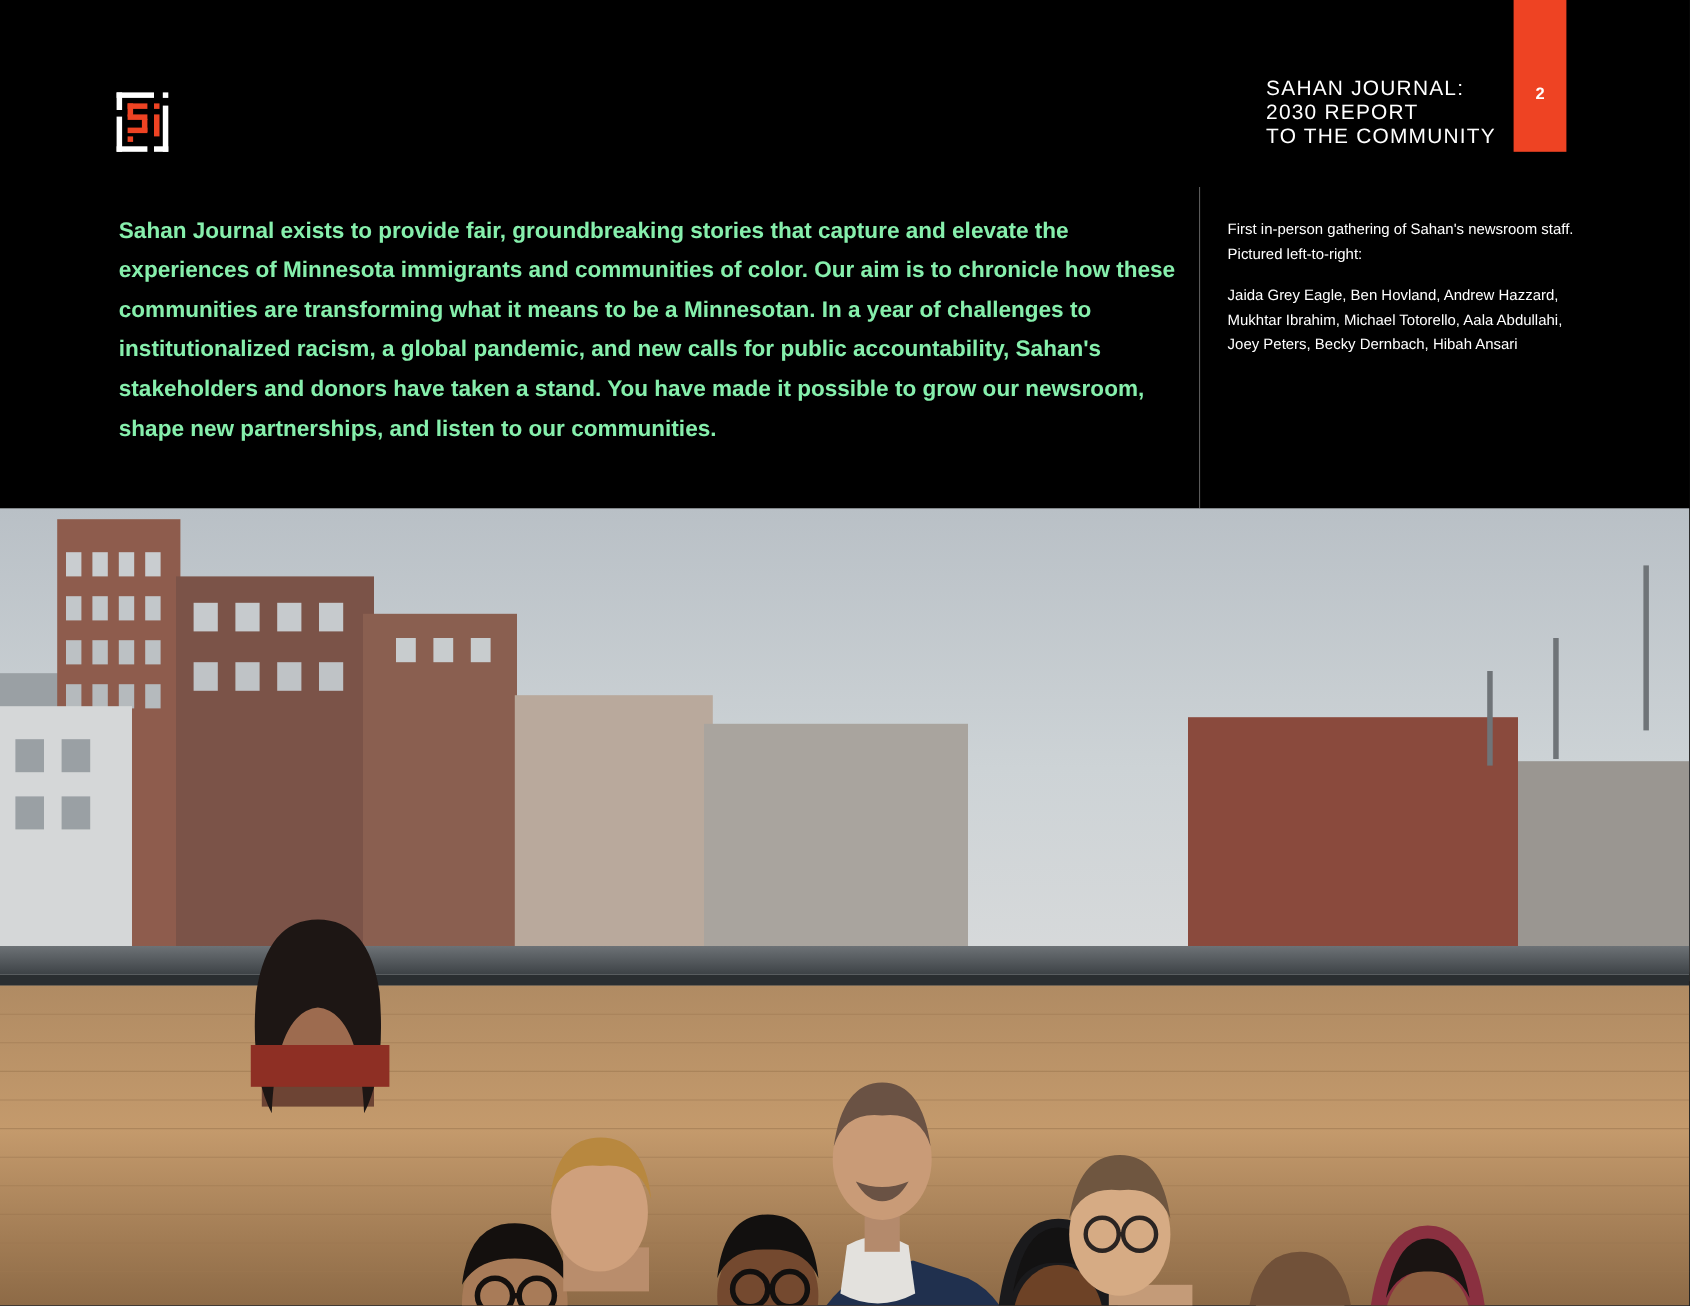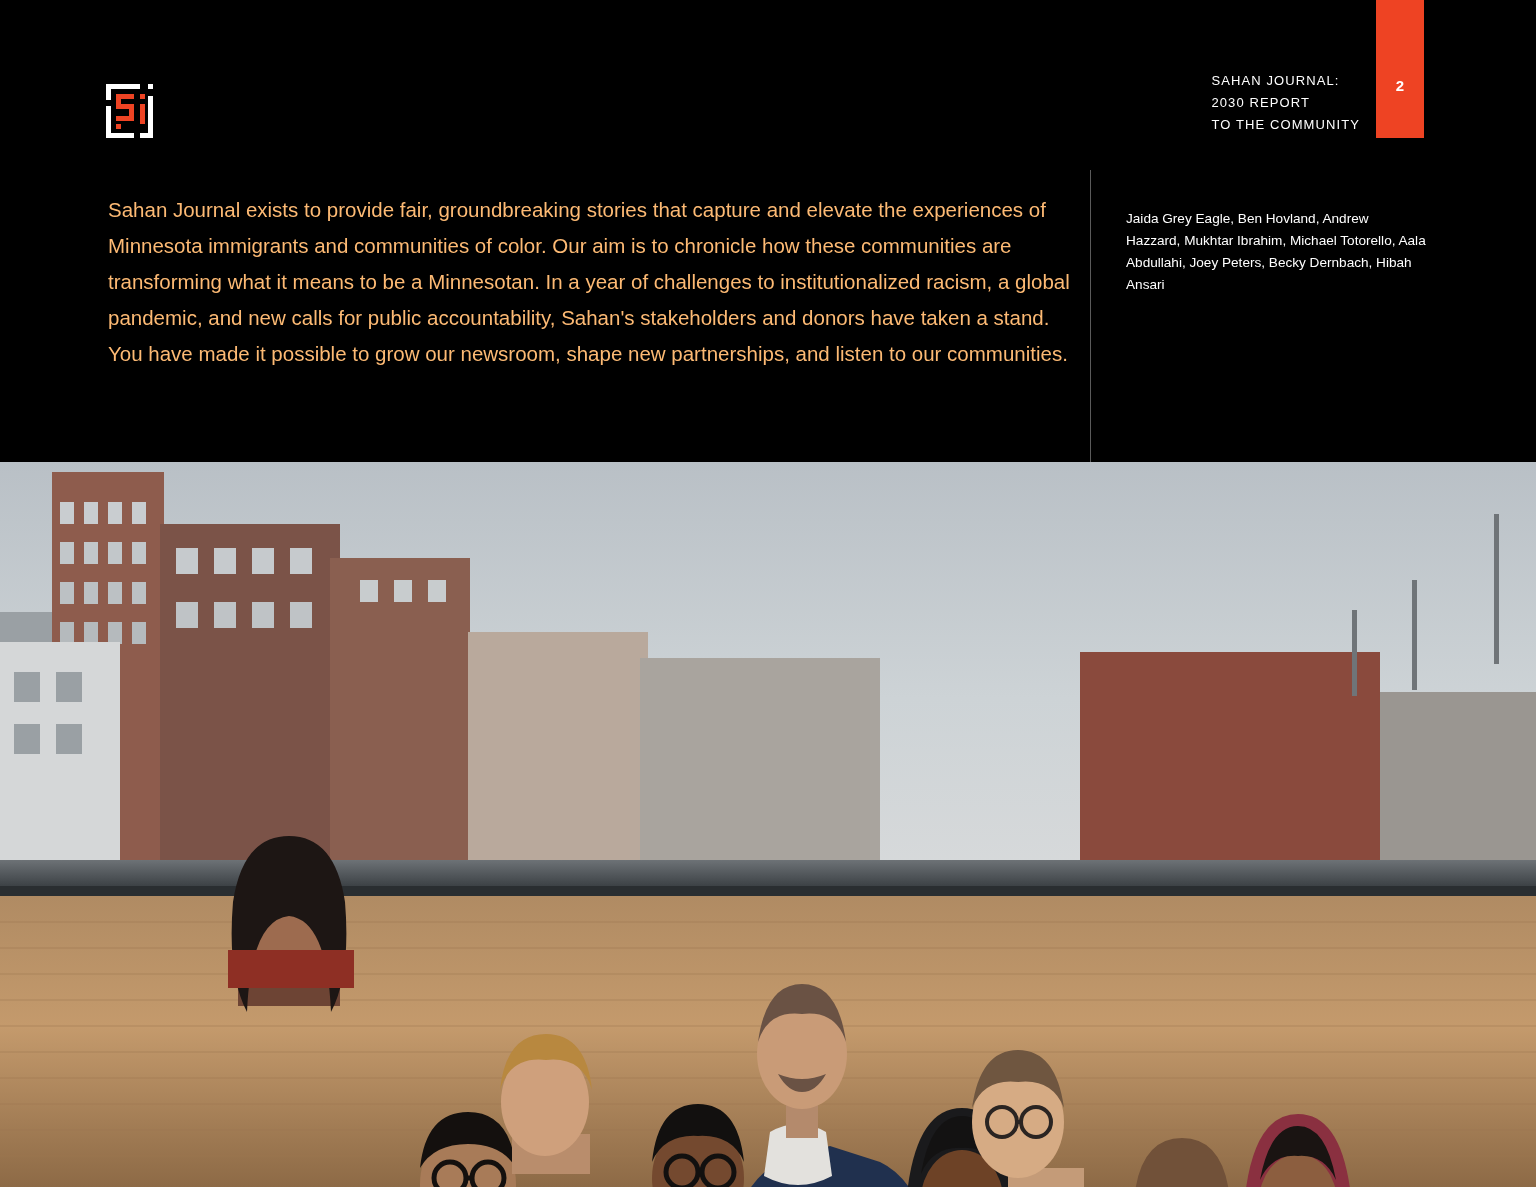--- a/index.html
+++ b/index.html
@@ -37,21 +37,21 @@
   }
   #logo svg { display: block; }
 
   
   #report-title {
     position: absolute;
     right: 176px;
     top: 70px;
     text-align: left;
     color: #ffffff;
-    font-size: 13px;
+    font-size: 19px;
     line-height: 22px;
     letter-spacing: 1.1px;
     font-weight: 400;
     white-space: nowrap;
   }
   #report-title div { display: block; }
 
   
   #page-tab {
     position: absolute;
@@ -76,24 +76,24 @@
     padding-top: 32px;
     box-sizing: border-box;
   }
 
   
   #mission {
     position: absolute;
     left: 108px;
     top: 192px;
     width: 962px;
-    color: #fdba74;
+    color: #86efac;
     font-size: 20.5px;
     line-height: 36px;
-    font-weight: 400;
+    font-weight: 700;
   }
   #mission p { margin: 0 0 26px 0; }
   #mission p:last-child { margin-bottom: 0; }
 
   
   #divider {
     position: absolute;
     left: 1090px;
     top: 170px;
     width: 1px;
@@ -105,21 +105,21 @@
   #caption {
     position: absolute;
     left: 1116px;
     top: 198px;
     width: 320px;
     color: #ffffff;
     font-size: 13.6px;
     line-height: 22px;
   }
   #caption .cap-lead { margin: 0 0 16px 0; }
-  #caption .cap-names { margin: 10px; }
+  #caption .cap-names { margin: 0; }
 
   
   #photo {
     position: absolute;
     left: 0;
     top: 462px;
     width: 1536px;
     height: 725px;
     overflow: hidden;
     background: #6d6e70;
@@ -166,20 +166,21 @@
     <div id="page-tab"></div>
     <div id="page-number">2</div>
 
     <div id="mission">
       <p>Sahan Journal exists to provide fair, groundbreaking stories that capture and elevate the experiences of Minnesota immigrants and communities of color. Our aim is to chronicle how these communities are transforming what it means to be a Minnesotan. In a year of challenges to institutionalized racism, a global pandemic, and new calls for public accountability, Sahan's stakeholders and donors have taken a stand. You have made it possible to grow our newsroom, shape new partnerships, and listen to our communities.</p>
     </div>
 
     <div id="divider"></div>
 
     <div id="caption">
+      <p class="cap-lead">First in-person gathering of Sahan's newsroom staff. Pictured left-to-right:</p>
       <p class="cap-names">Jaida Grey Eagle, Ben Hovland, Andrew Hazzard, Mukhtar Ibrahim, Michael Totorello, Aala Abdullahi, Joey Peters, Becky Dernbach, Hibah Ansari</p>
     </div>
   </div>
 
   <div id="photo">
     <svg width="1536" height="725" viewBox="0 0 1536 725" aria-hidden="true">
       <defs>
         <linearGradient id="sky" x1="0" y1="0" x2="0" y2="1">
           <stop offset="0%" stop-color="#b9c0c6"></stop>
           <stop offset="55%" stop-color="#cdd3d6"></stop>

